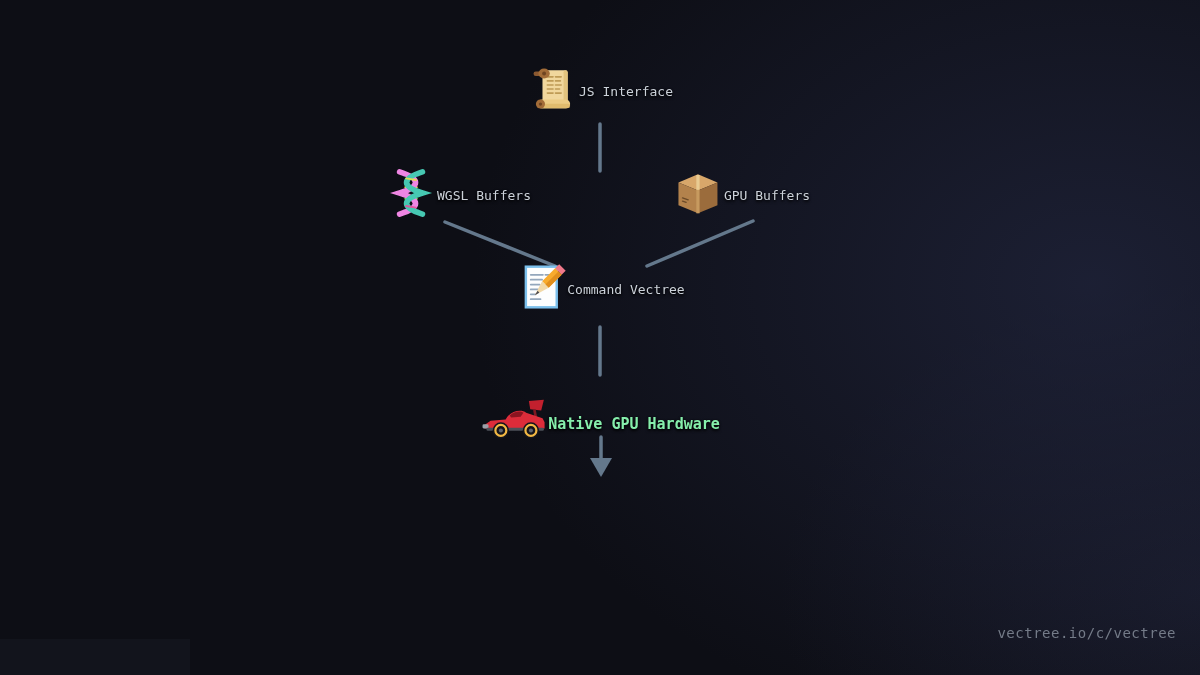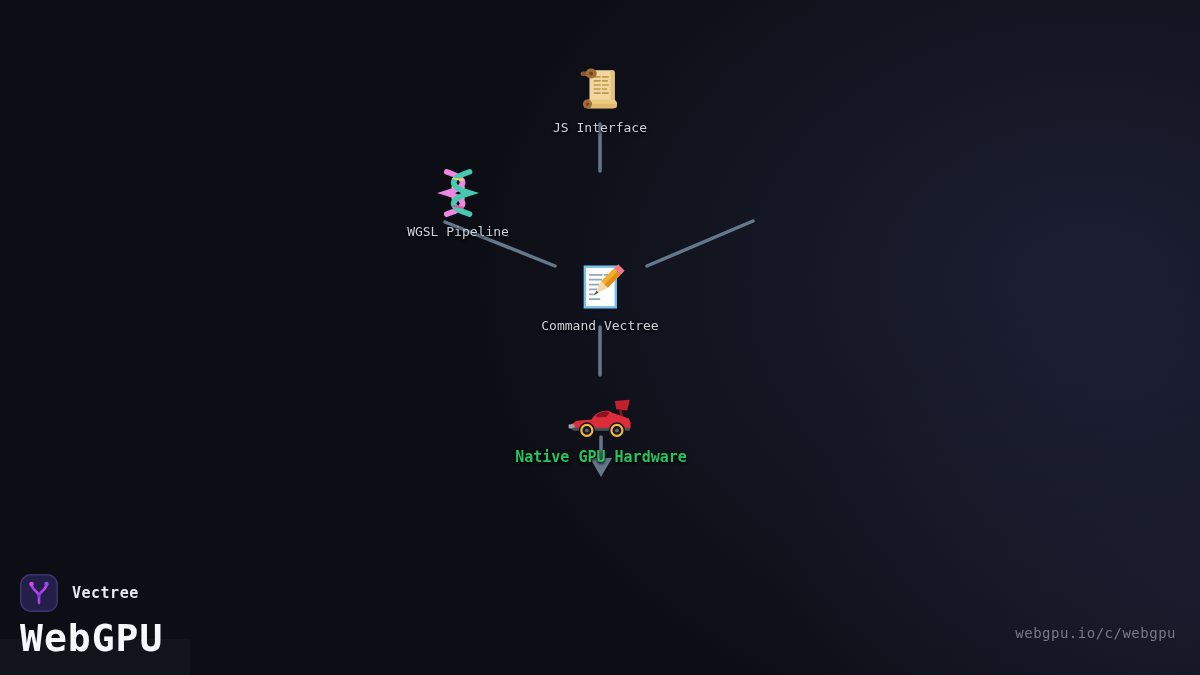--- a/index.html
+++ b/index.html
@@ -10,31 +10,31 @@
     background-image:
       radial-gradient(1000px 760px at 91% 42%, rgba(38,43,72,0.60) 0%, rgba(16,17,26,0) 62%),
       radial-gradient(700px 520px at 100% 88%, rgba(34,37,60,0.45) 0%, rgba(16,17,26,0) 60%);
   }
   .stage { position: absolute; inset: 0; }
   svg.edges {
     position: absolute; left: 0; top: 0; z-index: 1; pointer-events: none;
   }
   .node {
     position: absolute; transform: translateX(-50%);
-    display: flex; flex-direction: column; align-items: center;
+    display: flex; flex-direction: row; align-items: center;
     z-index: 2; cursor: pointer;
   }
   .node .icon { display: block; line-height: 0; }
   .node .label {
     margin-top: 5px; font-size: 13px; color: #ccd2da; white-space: nowrap;
     text-shadow: 0 2px 3px rgba(0,0,0,0.9), 0 0 2px rgba(0,0,0,0.7);
     letter-spacing: 0px;
   }
   .node.highlight .label {
-    color: #22c55e; font-weight: bold; font-size: 15px; margin-top: 8px;
+    color: #86efac; font-weight: bold; font-size: 15px; margin-top: 8px;
   }
   .corner-rect {
     position: absolute; left: 0; bottom: 0; width: 190px; height: 36px;
     background: #181922; opacity: 0.55; z-index: 0;
   }
   .brand { position: absolute; left: 20px; top: 574px; z-index: 3; }
   .brand-row { display: flex; align-items: center; gap: 14px; }
   .brand-logo { width: 38px; height: 38px; display: block; line-height: 0; }
   .brand-name {
     color: #e9ebee; font-weight: bold; font-size: 15px; letter-spacing: 0.5px;
@@ -101,24 +101,40 @@
           </g>
           <path d="M18 6 C44 14 44 24 18 32 C44 40 44 50 18 58" stroke="#ef86e3" stroke-width="7"></path>
           <path d="M46 6 C20 14 20 24 46 32 C20 40 20 50 46 58" stroke="#46c8b2" stroke-width="7"></path>
           <g stroke-width="2.4" opacity="0.9">
             <line x1="26" y1="14" x2="38" y2="16" stroke="#e8e04a"></line>
             <line x1="26" y1="48" x2="38" y2="50" stroke="#e84f9c"></line>
           </g>
         </g>
       </svg>
     </span>
-    <span class="label">WGSL Pipeline</span>
+    <span class="label">WGSL Buffers</span>
   </div>
 
 
+  <div class="node" style="left:741px; top:167px">
+    <span class="icon">
+      <svg width="52" height="52" viewBox="0 0 64 64">
+        <polygon points="8,19 32,9 56,19 32,29" fill="#d8a76a"></polygon>
+        <polygon points="30,9.8 34,9.8 34,28.2 30,28.2" fill="#e9cb92"></polygon>
+        <polygon points="8,19 32,29 32,57 8,47" fill="#b3824c"></polygon>
+        <polygon points="32,29 56,19 56,47 32,57" fill="#9b6c3c"></polygon>
+        <polygon points="30,28.2 34,28.2 34,57 30,57" fill="#c79a5f"></polygon>
+        <g stroke="#6b4a28" stroke-width="1.6" stroke-linecap="round">
+          <line x1="13" y1="38" x2="20" y2="40.5"></line>
+          <line x1="13" y1="42" x2="17.5" y2="43.5"></line>
+        </g>
+      </svg>
+    </span>
+    <span class="label">GPU Buffers</span>
+  </div>
 
   <div class="node" style="left:600px; top:261px">
     <span class="icon">
       <svg width="52" height="52" viewBox="0 0 64 64">
         <rect x="13" y="7" width="38" height="50" fill="#fdfefe" stroke="#7cc0ec" stroke-width="3"></rect>
         <g stroke="#93a7bc" stroke-width="2.2" stroke-linecap="round">
           <line x1="19" y1="17" x2="34" y2="17"></line>
             <line x1="37" y1="17" x2="44" y2="17"></line>
           <line x1="19" y1="23" x2="33" y2="23"></line>
           <line x1="19" y1="29" x2="30" y2="29"></line>
@@ -153,38 +169,15 @@
         <g>
           <circle cx="71" cy="46" r="12" fill="#14151b"></circle>
           <circle cx="71" cy="46" r="8" fill="none" stroke="#f2b844" stroke-width="3.2"></circle>
           <circle cx="71" cy="46" r="3" fill="#5d636e"></circle>
         </g>
       </svg>
     </span>
     <span class="label">Native GPU Hardware</span>
   </div>
 
-  <div class="brand">
-    <div class="brand-row">
-      <span class="brand-logo">
-        <svg width="38" height="38" viewBox="0 0 38 38">
-          <defs>
-            <linearGradient id="vg" x1="0" y1="1" x2="1" y2="0">
-              <stop offset="0" stop-color="#7c3aed"></stop>
-              <stop offset="1" stop-color="#d946ef"></stop>
-            </linearGradient>
-          </defs>
-          <rect x="0.75" y="0.75" width="36.5" height="36.5" rx="10" fill="#241f49" stroke="#3b3472" stroke-width="1.5"></rect>
-          <g fill="none" stroke="url(#vg)" stroke-width="2.6" stroke-linecap="round">
-            <path d="M19 29 V23 C19 17 14 18 11.5 11.5"></path>
-            <path d="M19 23 C19 17 24 18 26.5 11.5"></path>
-          </g>
-          <circle cx="11.5" cy="10" r="2.3" fill="#d946ef"></circle>
-          <circle cx="26.5" cy="10" r="2.3" fill="#9146ef"></circle>
-        </svg>
-      </span>
-      <span class="brand-name">Vectree</span>
-    </div>
-    <div class="brand-title">WebGPU</div>
-  </div>
 
-  <div class="watermark">webgpu.io/c/webgpu</div>
+  <div class="watermark">vectree.io/c/vectree</div>
 </div>
 
 </body></html>

